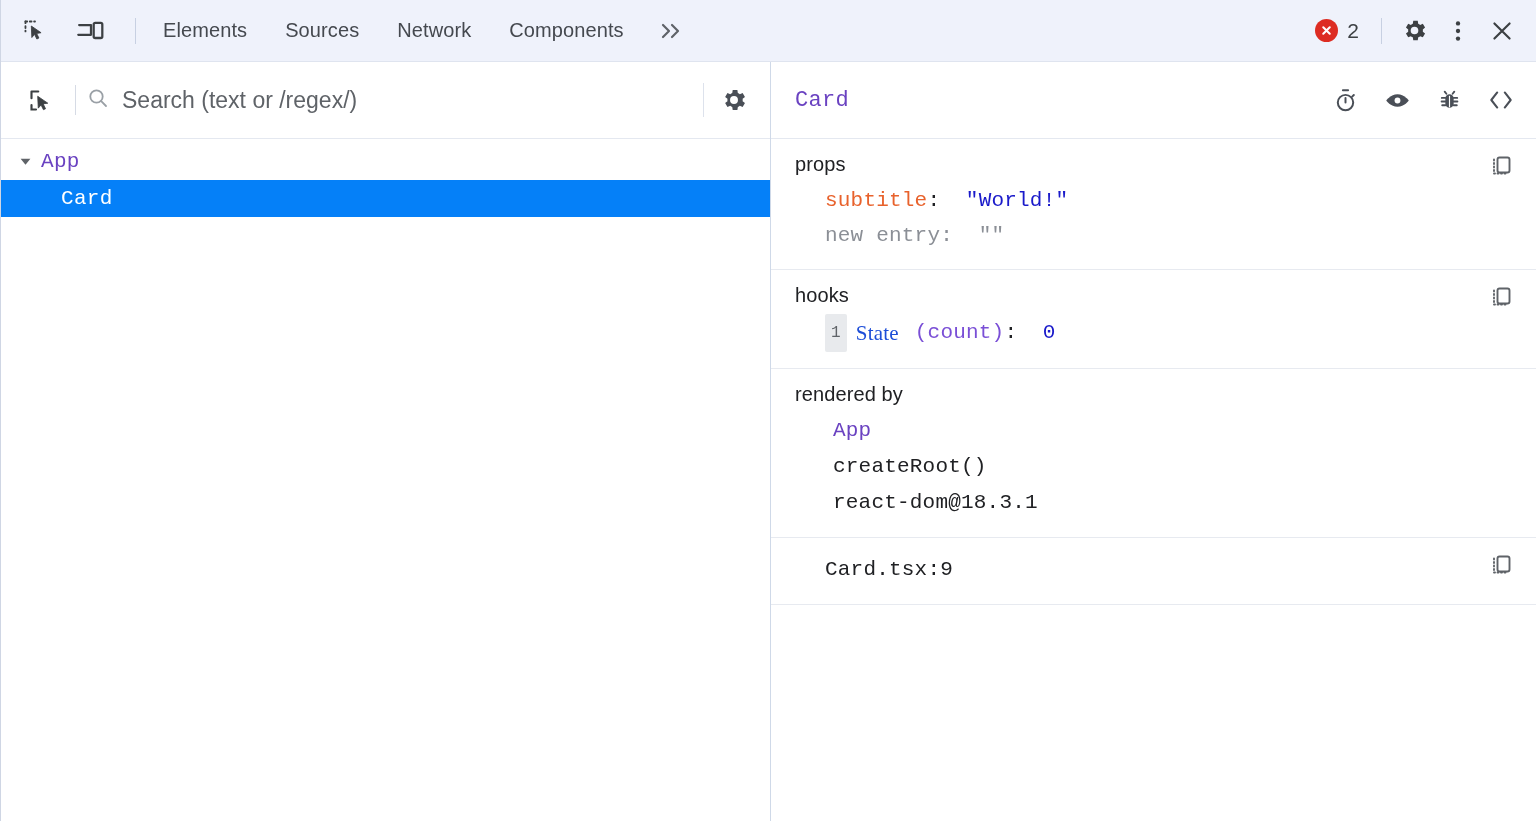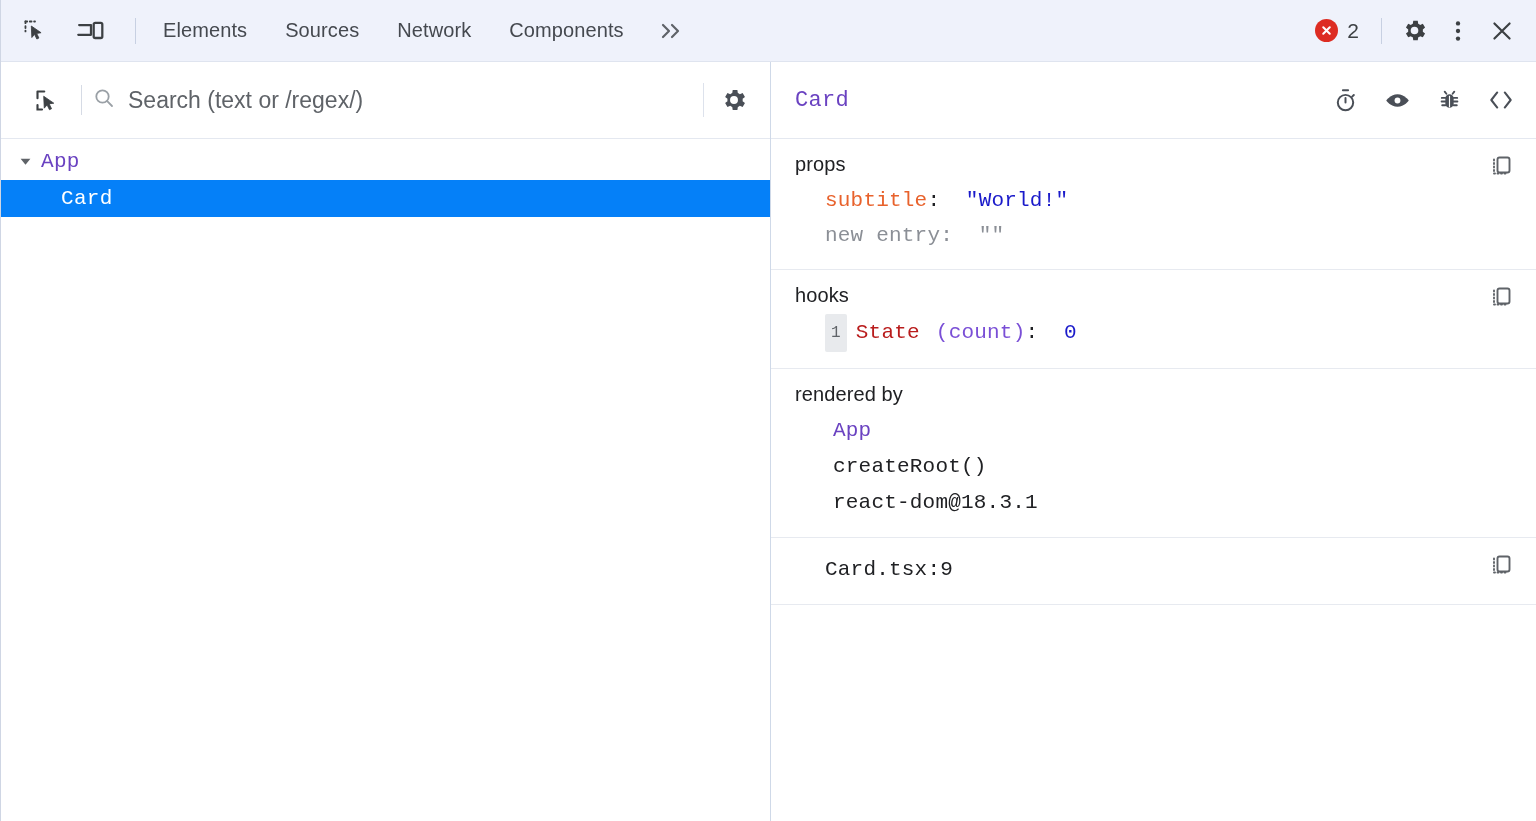--- a/index.html
+++ b/index.html
@@ -98,21 +98,21 @@
   .right-pane {
     flex: 1; display: flex; flex-direction: column;
     background: #ffffff; min-width: 0;
   }
 
   
   .search-bar {
     height: 77px; min-height: 77px;
     display: flex; align-items: center;
     border-bottom: 1px solid #e4e8f0;
-    padding: 0 14px 0 24px;
+    padding: 0 14px 0 18px;
   }
   .pick-btn {
     width: 42px; height: 42px;
     display: flex; align-items: center; justify-content: center;
     cursor: pointer; border-radius: 3px;
   }
   .sdiv { width: 1px; height: 30px; background: #d6dbe5; margin: 0 10px 0 14px; }
   .search-wrap {
     flex: 1; display: flex; align-items: center; gap: 12px; min-width: 0;
   }
@@ -210,21 +210,21 @@
     padding-left: 30px;
     line-height: 36px;
     letter-spacing: 0.2px;
   }
   .hook-idx {
     background: #e8eaed; color: #5f6368;
     font-size: 16px; font-family: "Liberation Mono", monospace;
     padding: 1px 6px; border-radius: 2px;
     margin-right: 9px;
   }
-  .hook-name { color: #b91c1c; }
+  .hook-name { color: #1d4ed8; font-family: Liberation Serif, serif; }
   .hook-arg { color: #7a4fd6; margin-left: 16px; }
   .rb-row {
     font-family: "Liberation Mono", monospace;
     font-size: 21px; line-height: 36px;
     padding-left: 38px; color: #202124;
     letter-spacing: 0.2px;
   }
   .rb-row.owner { color: #6a42c1; cursor: pointer; }
   .src-row {
     font-family: "Liberation Mono", monospace;

